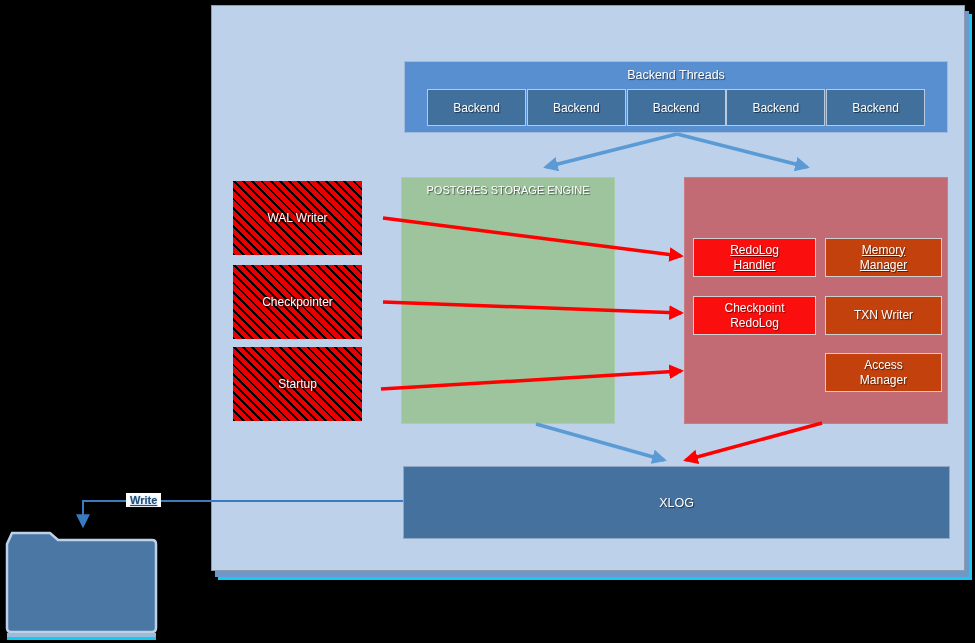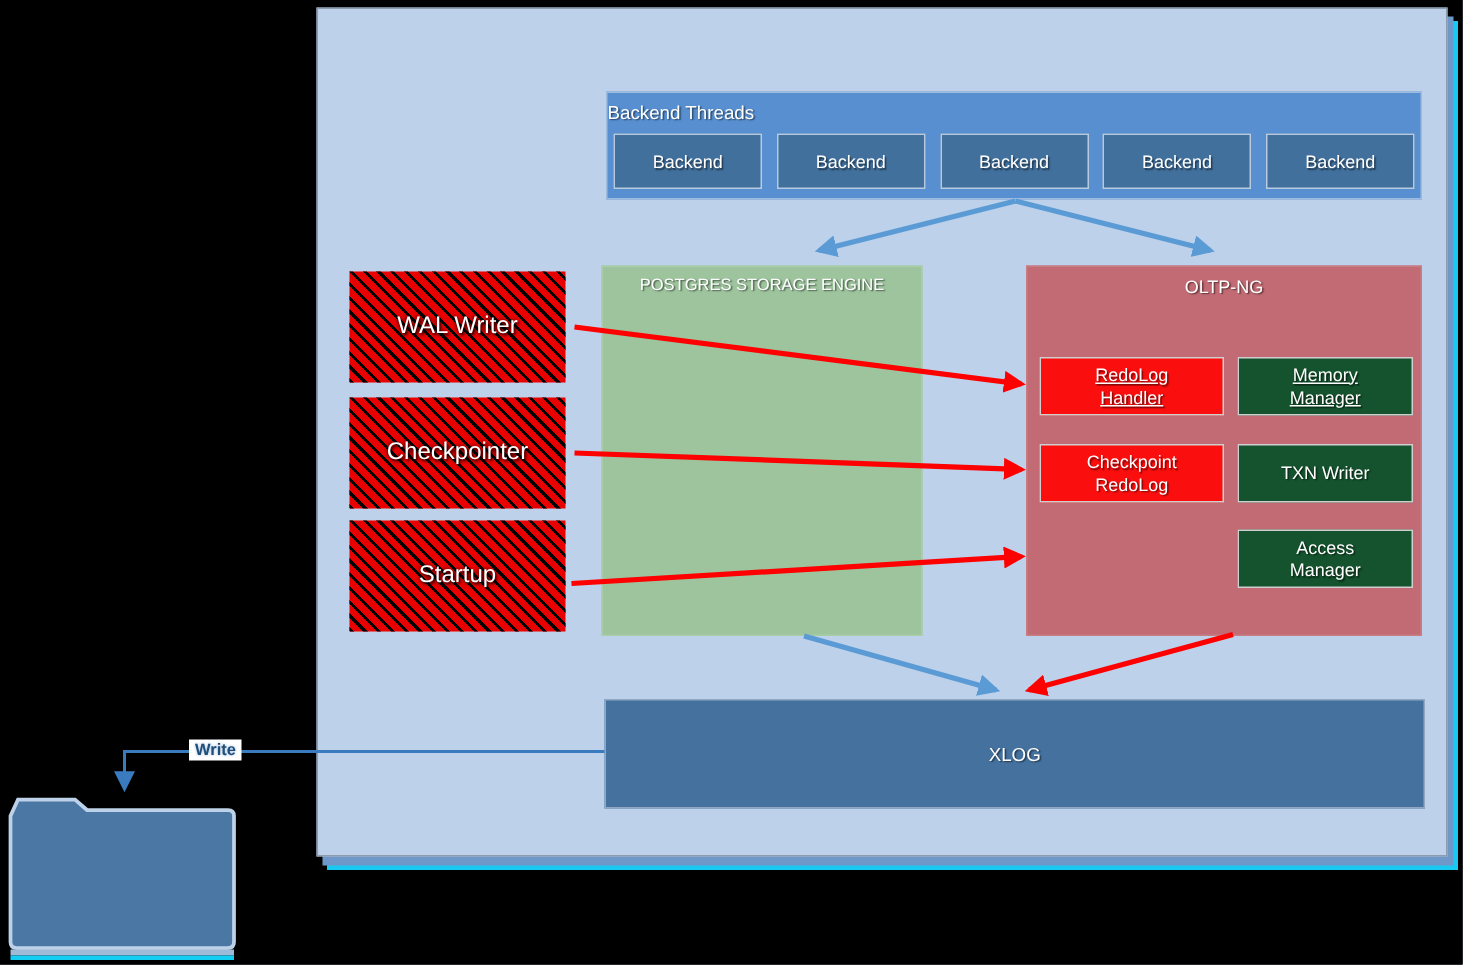--- a/index.html
+++ b/index.html
@@ -15,22 +15,22 @@
     left:211px;top:5px;width:752px;height:564px;
     background:#bed1ea;border:1px solid #8c9cae;
     box-shadow:4px 6px 0 #6f98ca,7px 9px 0 #18c9f2;
   }
 
   
   .backend-threads{
     left:404px;top:61px;width:544px;height:72px;
     background:#578fd0;border:1px solid #9fbcdf;box-sizing:border-box;
   }
-  .bt-title{height:27px;line-height:27px;text-align:left;font-size:12.5px;}
-  .bt-row{display:flex;justify-content:space-between;padding:0 4px;}
+  .bt-title{height:27px;line-height:27px;text-align:center;font-size:12.5px;}
+  .bt-row{display:flex;justify-content:space-between;padding:0 22px;}
   .backend-box{
     width:99px;height:37px;background:#41709d;border:1px solid #b8cadf;box-sizing:border-box;
     display:flex;align-items:center;justify-content:center;font-size:12px;
   }
 
   
   .storage-engine{
     left:401px;top:177px;width:214px;height:247px;
     background:#9dc49d;box-sizing:border-box;border:1px solid #a9cda9;
   }
@@ -41,47 +41,47 @@
     left:684px;top:177px;width:264px;height:247px;
     background:#c26b74;box-sizing:border-box;border:1px solid #c87c84;
   }
   .oltp-title{padding-top:6px;text-align:center;font-size:12px;}
   .module{
     position:absolute;height:39px;box-sizing:border-box;border:1px solid #cfcfcf;
     display:flex;align-items:center;justify-content:center;text-align:center;
     font-size:12px;line-height:1.25;white-space:pre-line;
   }
   .module.bright{background:#fb0e0e;}
-  .module.dark{background:#14532d;}
+  .module.dark{background:#c2410c;}
   .col1{left:8px;width:123px;}
   .col2{left:140px;width:117px;}
   .row1{top:60px;text-decoration:underline;}.row2{top:118px;}.row3{top:175px;}
 
   
   .process{
-    left:233px;width:144px;height:74px;
+    left:233px;width:129px;height:74px;
     background-color:#e80000;
     background-image:repeating-linear-gradient(45deg,#000 0px,#000 2px,transparent 2px,transparent 6.5px);
     display:flex;align-items:center;justify-content:center;
-    font-size:16px;text-shadow:1px 1px 2px #000,-1px -1px 2px rgba(0,0,0,.5);
+    font-size:12px;text-shadow:1px 1px 2px #000,-1px -1px 2px rgba(0,0,0,.5);
   }
   .p1{top:181px;}.p2{top:265px;}.p3{top:347px;}
 
   
   .xlog{
     left:403px;top:466px;width:547px;height:73px;
     background:#44719e;border:1px solid #90a8c4;box-sizing:border-box;
     display:flex;align-items:center;justify-content:center;font-size:12.5px;
   }
 
   
   .folder-label{left:10px;top:582px;width:146px;text-align:center;font-size:12.5px;}
   .write-label{
     left:126px;top:493px;background:#fff;color:#1f4e79;font-size:11px;font-weight:bold;
-    padding:1px 4px;z-index:7;text-shadow:0 0 2px rgba(90,140,200,.6);
+    padding:1px 4px;z-index:7;text-shadow:0 0 2px rgba(90,140,200,.6);text-decoration:underline;
   }
 
   svg.layer{position:absolute;left:0;top:0;pointer-events:none;}
   #folder-svg{z-index:2;}
   #arrows{z-index:6;}
 </style>
 </head>
 <body>
 
 <div id="canvas">
@@ -97,21 +97,20 @@
       <div class="backend-box wtext">Backend</div>
       <div class="backend-box wtext">Backend</div>
     </div>
   </div>
 
   <div class="abs storage-engine">
     <div class="se-title wtext">POSTGRES STORAGE ENGINE</div>
   </div>
 
   <div class="abs oltp">
-    <div class="oltp-title wtext">OLTP-NG</div>
     <div class="module bright col1 row1 wtext">RedoLog
 Handler</div>
     <div class="module dark col2 row1 wtext">Memory
 Manager</div>
     <div class="module bright col1 row2 wtext">Checkpoint
 RedoLog</div>
     <div class="module dark col2 row2 wtext">TXN Writer</div>
     <div class="module dark col2 row3 wtext">Access
 Manager</div>
   </div>

